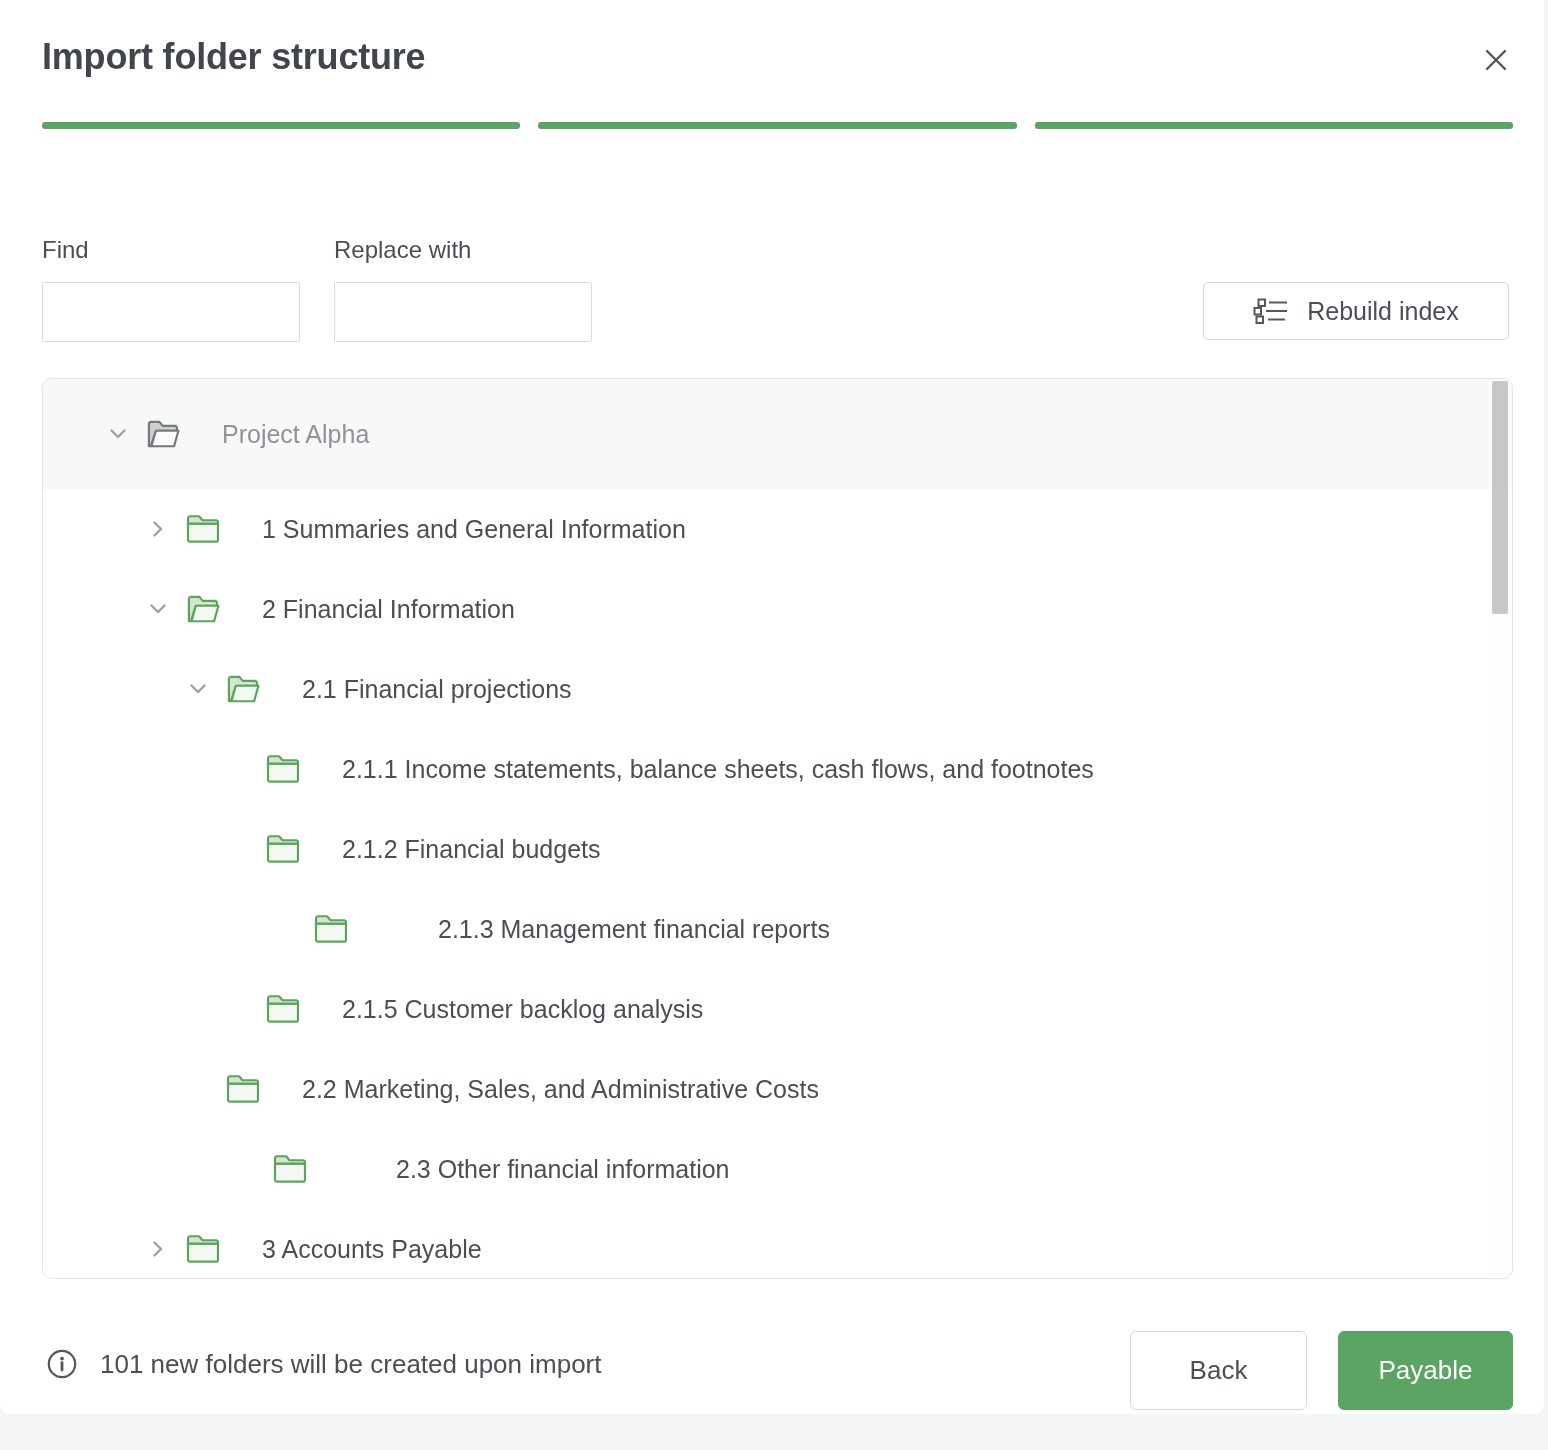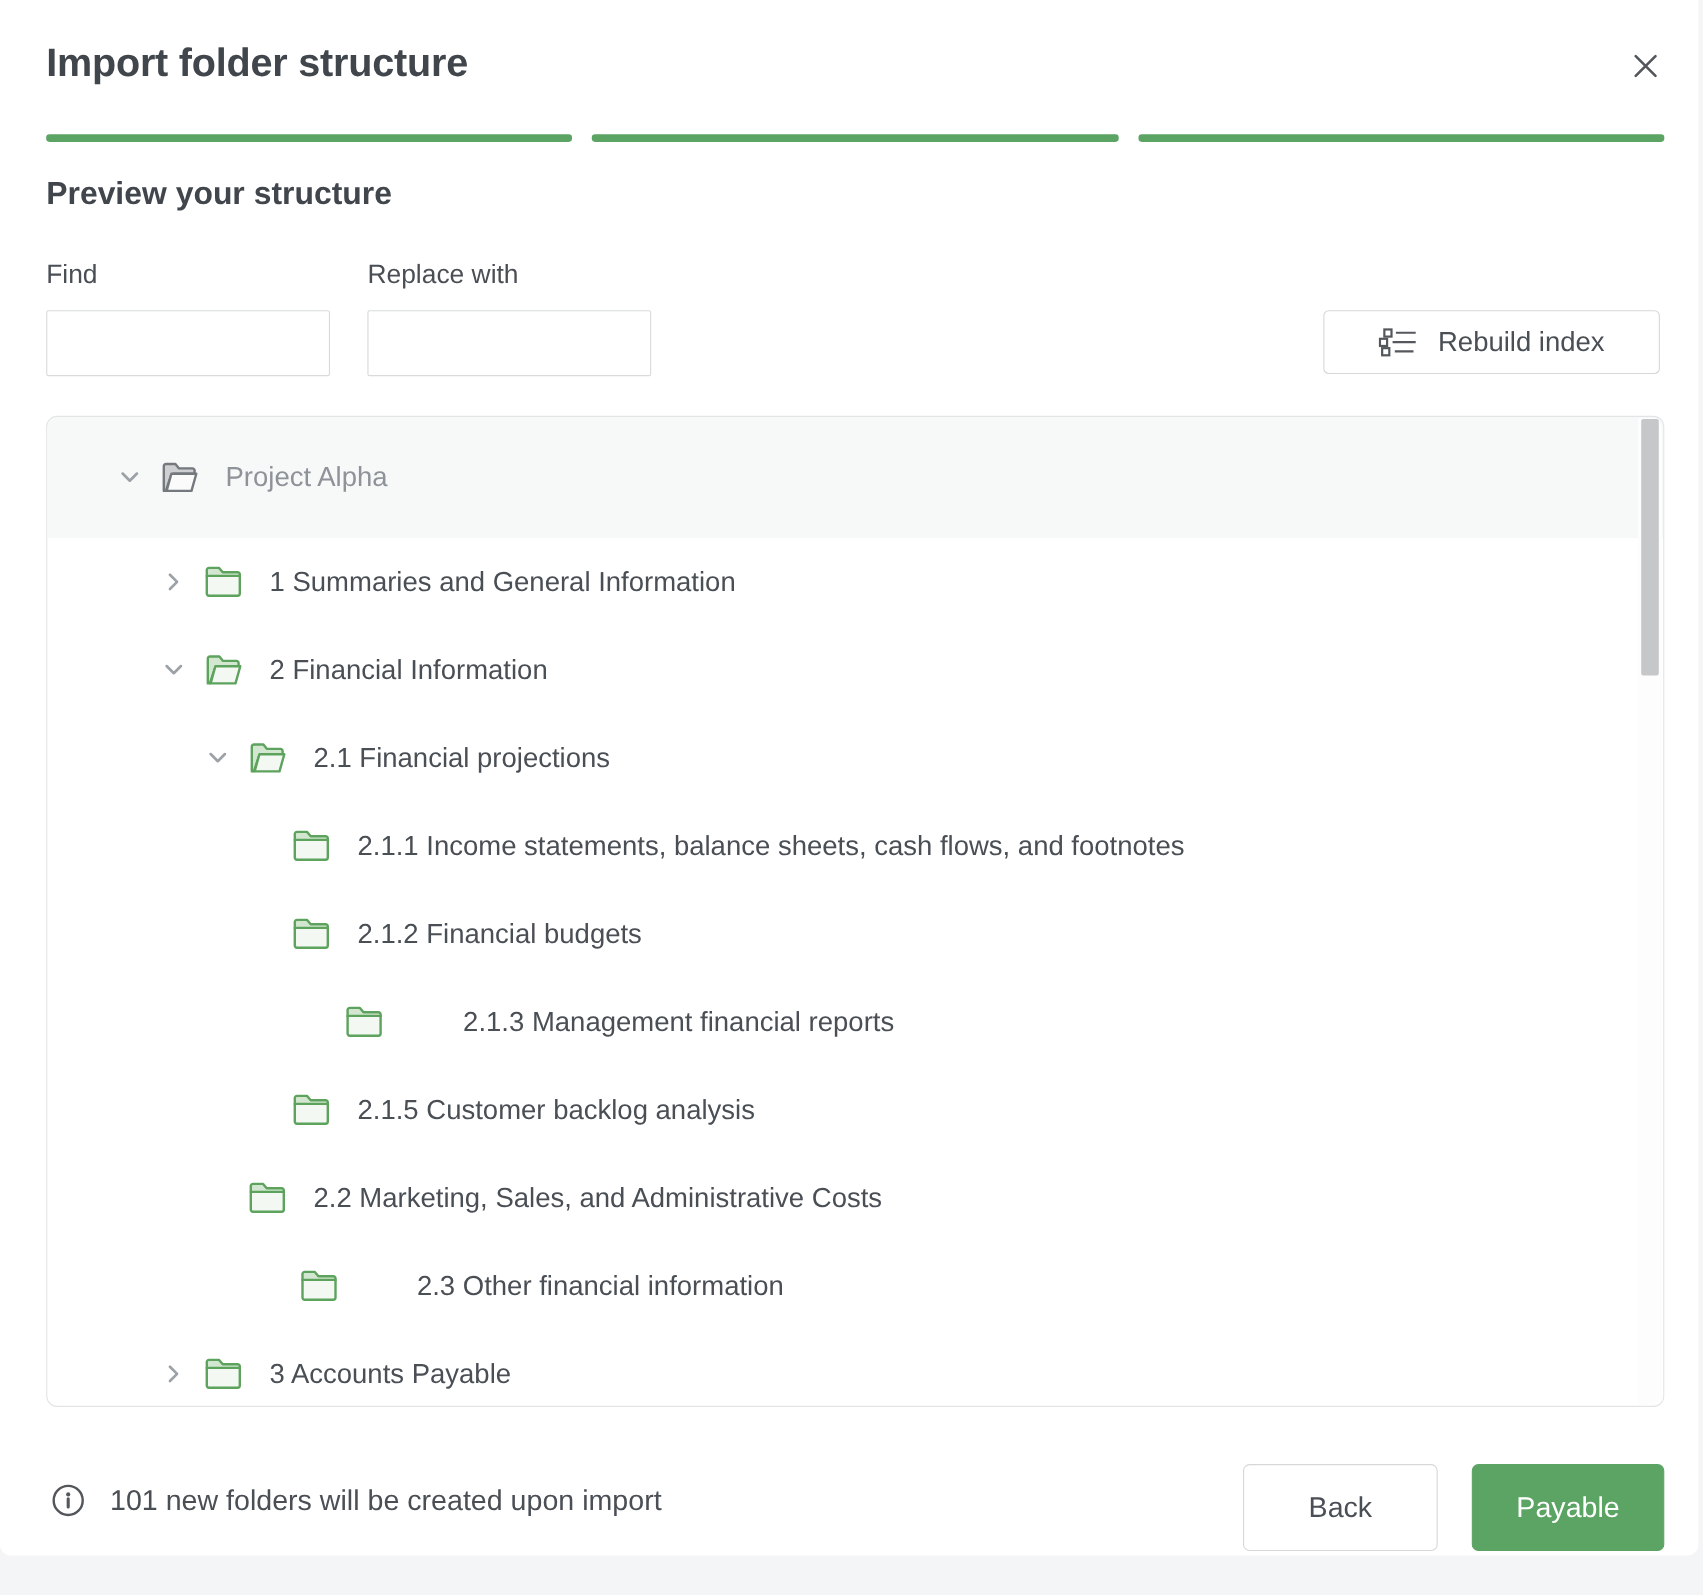--- a/index.html
+++ b/index.html
@@ -42,21 +42,21 @@
   .text-input.replace{left:334px;}
 
   .rebuild-btn{position:absolute;right:35px;top:282px;height:58px;width:306px;background:#fff;border:1px solid #d5d7d9;border-radius:5px;display:flex;align-items:center;justify-content:center;gap:18px;font-size:25px;color:var(--text-body);cursor:pointer;font-family:inherit;margin-left:24px;}
 
   .tree-panel{position:absolute;left:42px;top:378px;width:1471px;height:901px;border:1px solid var(--border-light);border-radius:10px;background:#fff;box-sizing:border-box;overflow:hidden;}
   .tree-rows{position:absolute;left:0;top:0;right:0;bottom:0;}
   .tree-row{display:flex;align-items:center;height:80px;font-size:25px;color:var(--text-body);cursor:pointer;}
   .tree-row.selected{height:110px;background:var(--row-selected-bg);color:var(--text-muted);border-radius:10px 10px 0 0;}
   .tree-row .chev{width:26px;height:26px;margin-right:12px;display:flex;align-items:center;justify-content:center;flex:0 0 26px;}
   .tree-row .ficon{width:40px;height:40px;margin-right:22px;display:flex;align-items:center;justify-content:center;flex:0 0 40px;}
-  .tree-row .label{white-space:nowrap;}
+  .tree-row .label{white-space:nowrap;margin-left:17px;}
   .f-band{fill:var(--folder-band);stroke:var(--folder-stroke);}
   .f-body{fill:var(--folder-body);stroke:var(--folder-stroke);}
   .tree-row.selected .f-band{fill:var(--gray-folder-band);stroke:var(--gray-folder-stroke);}
   .tree-row.selected .f-body{fill:var(--gray-folder-body);stroke:var(--gray-folder-stroke);}
   .chev-path{fill:none;stroke:var(--chevron-gray);stroke-width:2.4;stroke-linecap:round;stroke-linejoin:round;}
   .fpath{stroke-width:2.4;stroke-linejoin:round;}
 
   .scrollbar{position:absolute;top:1px;right:1px;bottom:1px;width:22px;background:#fdfdfd;border-radius:0 9px 9px 0;}
   .scrollbar .thumb{position:absolute;top:1px;left:3px;width:16px;height:233px;background:var(--scroll-thumb);border-radius:2px;}
 
@@ -79,21 +79,20 @@
         <path d="M8,8 L26,26 M26,8 L8,26" stroke="#53575c" stroke-width="2.4" stroke-linecap="round" fill="none"></path>
       </svg>
     </button>
 
     <div class="steps">
         <div class="step"></div>
         <div class="step"></div>
         <div class="step"></div>
       </div>
 
-    <h2 class="section-heading">Preview your structure</h2>
 
     <label class="field-label find">Find</label>
     <label class="field-label replace">Replace with</label>
     <input class="text-input find" type="text" value="" style="">
     <input class="text-input replace" type="text" value="" style="">
 
     <button class="rebuild-btn">
       <svg width="36" height="27" viewBox="0 0 36 27">
         <g fill="none" stroke="#54585c" stroke-width="2">
           <rect x="5.5" y="1.5" width="6.5" height="6.5"></rect>

